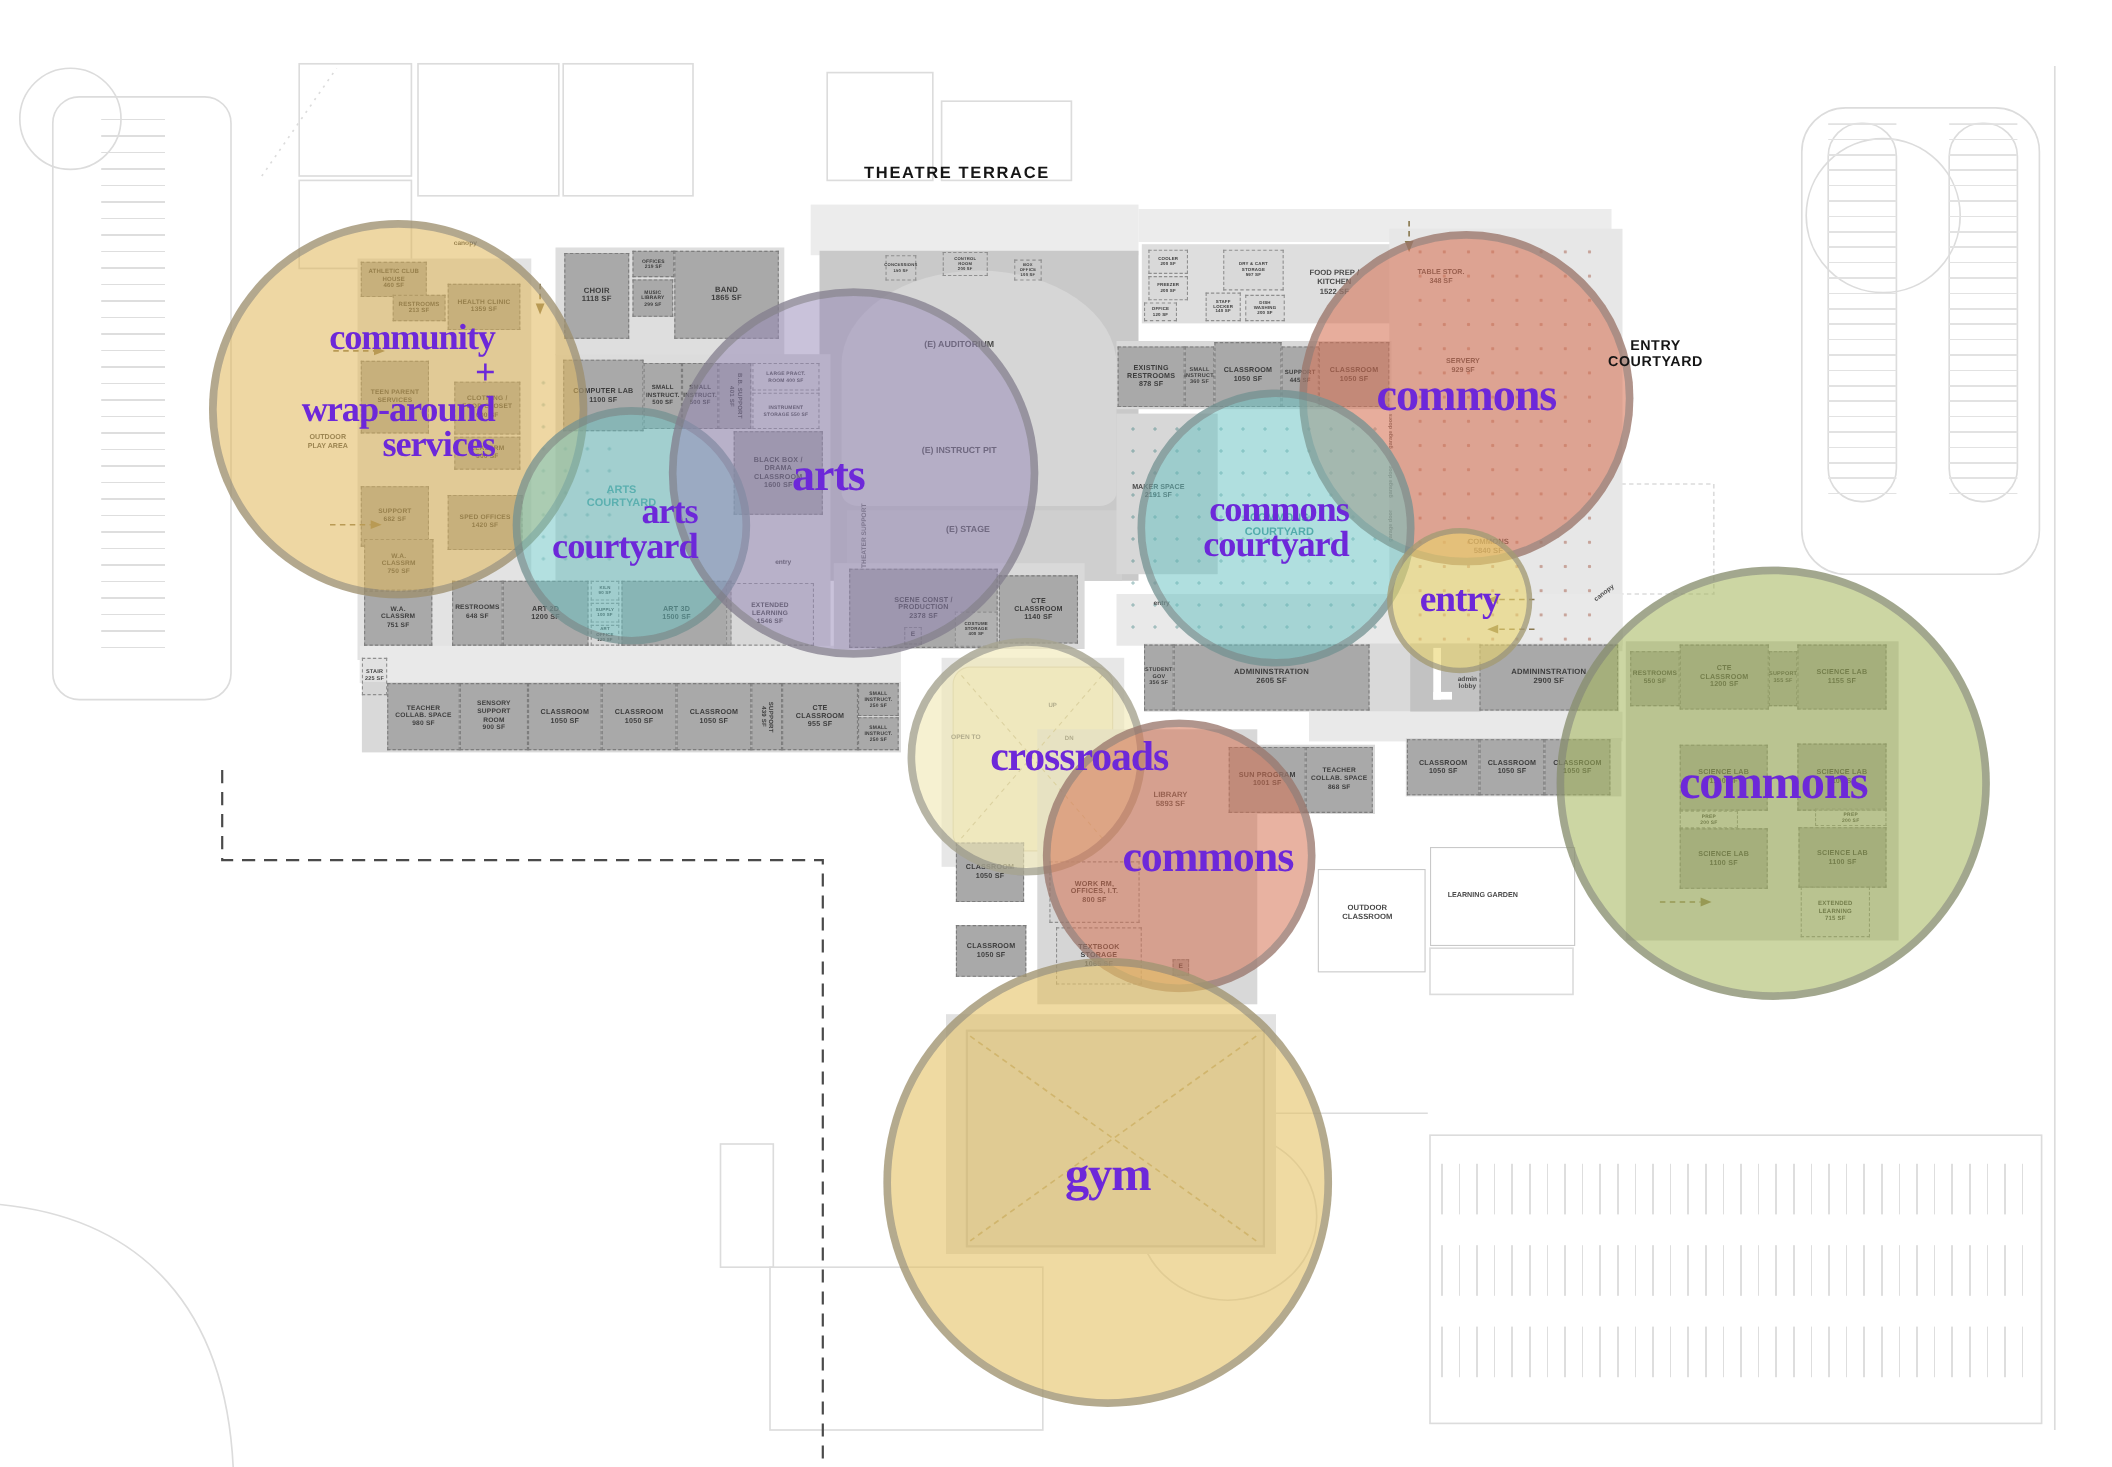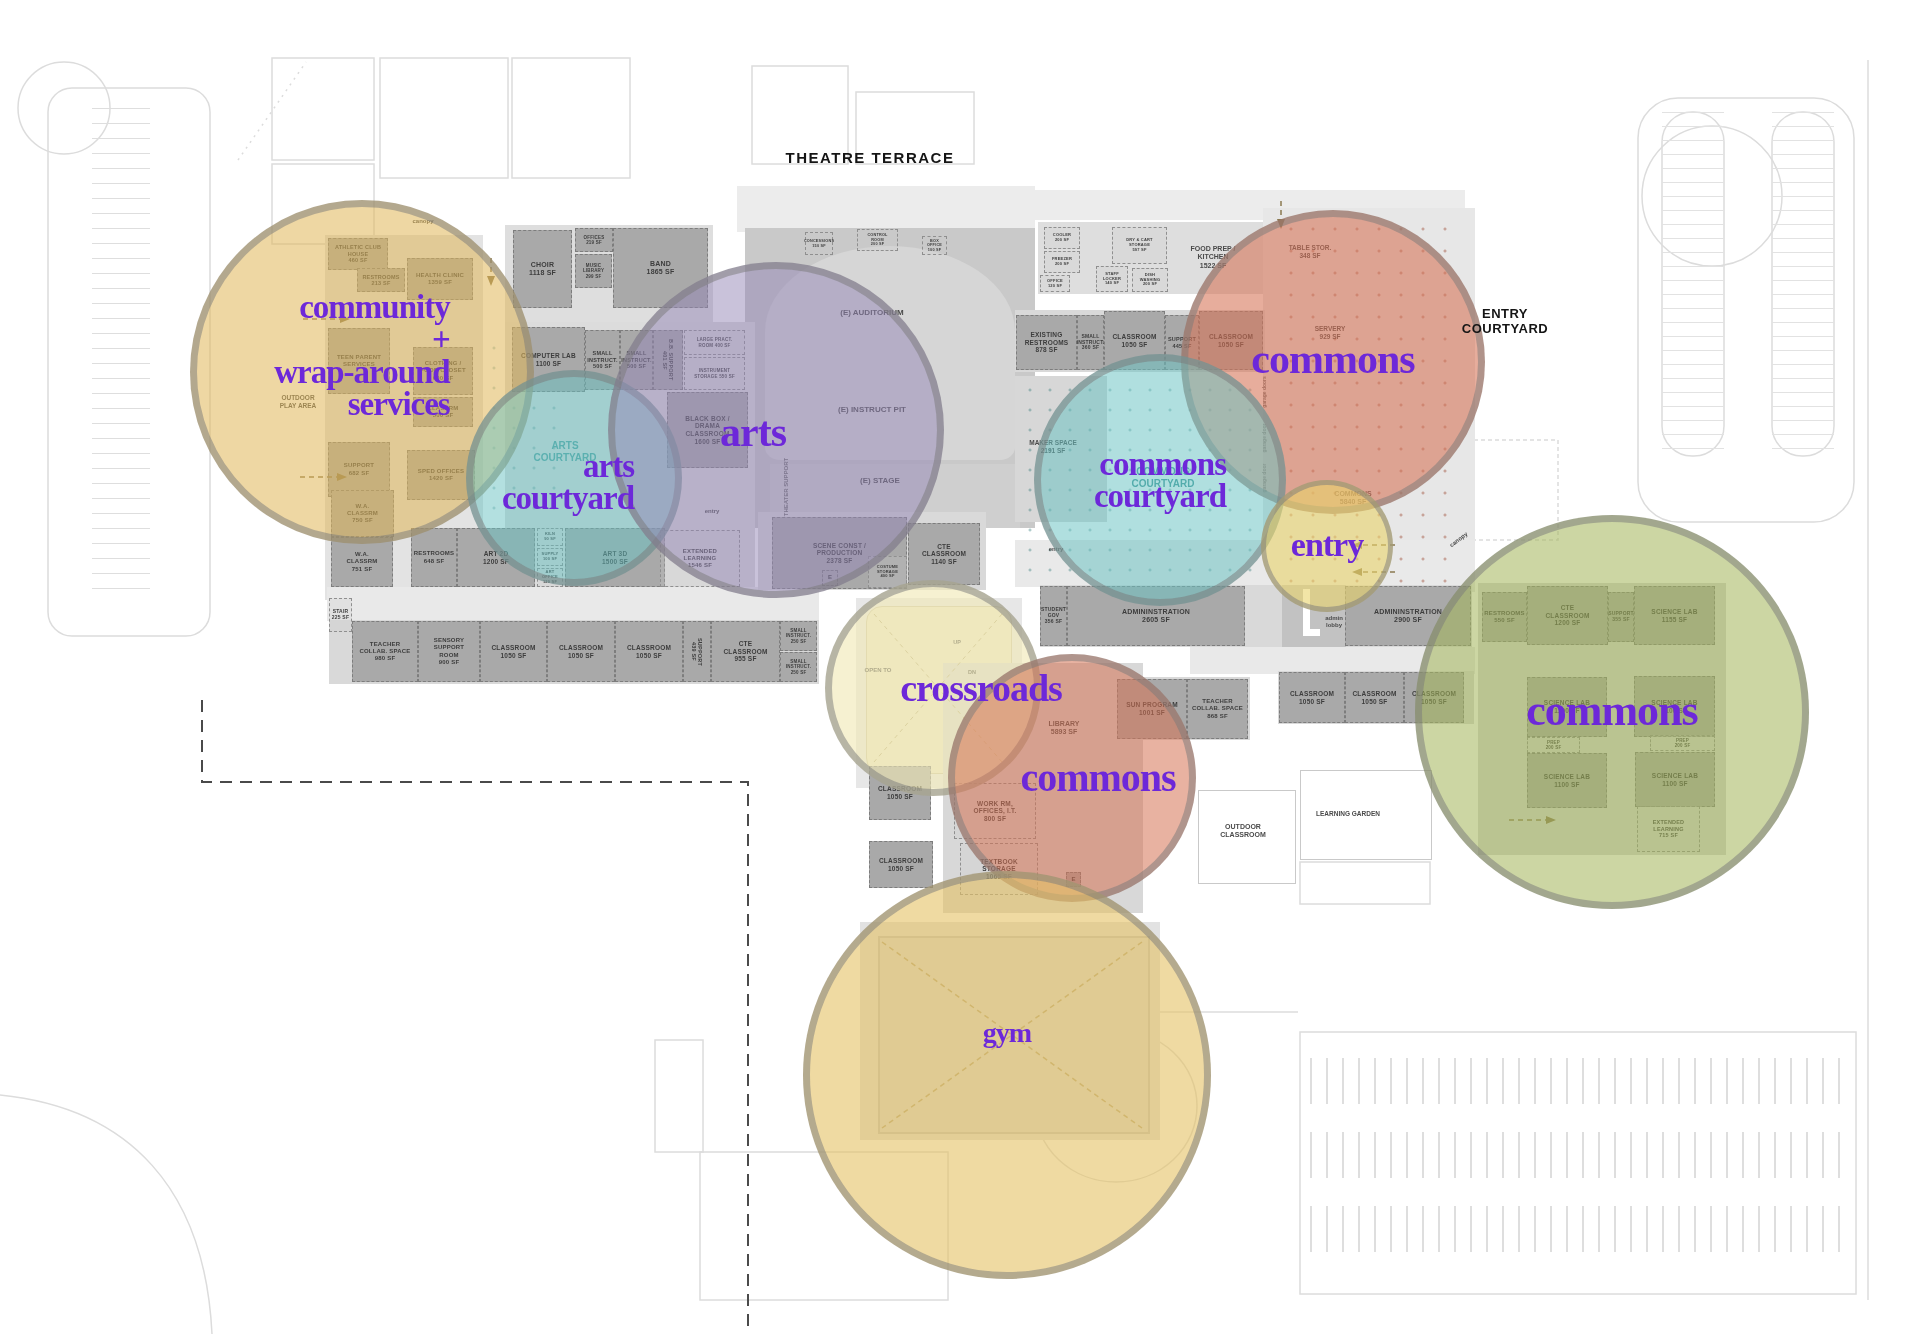--- a/index.html
+++ b/index.html
@@ -374,19 +374,19 @@
       <div class="biglabel" style="left: 568px; top: 482px; font-size: 33px;">arts
 courtyard</div>
       <div class="biglabel" style="left: 753px; top: 433px; font-size: 42px;">arts</div>
       <div class="biglabel" style="left: 1333px; top: 360px; font-size: 42px;">commons</div>
       <div class="biglabel" style="left: 1160px; top: 480px; font-size: 33px;">commons
 courtyard</div>
       <div class="biglabel" style="left: 1327px; top: 545px; font-size: 34px;">entry</div>
       <div class="biglabel" style="left: 933px; top: 689px; font-size: 38px; margin-left: 48px;">crossroads</div>
       <div class="biglabel" style="left: 1098px; top: 778px; font-size: 40px;">commons</div>
       <div class="biglabel" style="left: 1612px; top: 711px; font-size: 44px;">commons</div>
-      <div class="biglabel" style="left: 1007px; top: 1033px; font-size: 28px;">gym</div>
+      <div class="biglabel" style="left: 1007px; top: 1067px; font-size: 44px;">gym</div>
     </div>
 
   <div class="hdr" style="left:870px;top:157px;font-size:15px;letter-spacing:1.5px;">THEATRE TERRACE</div>
   <div class="hdr" style="left:1505px;top:322px;font-size:13px;letter-spacing:0.5px;line-height:1.15;">ENTRY
 COURTYARD</div>
 </div>
 
 </body></html>

